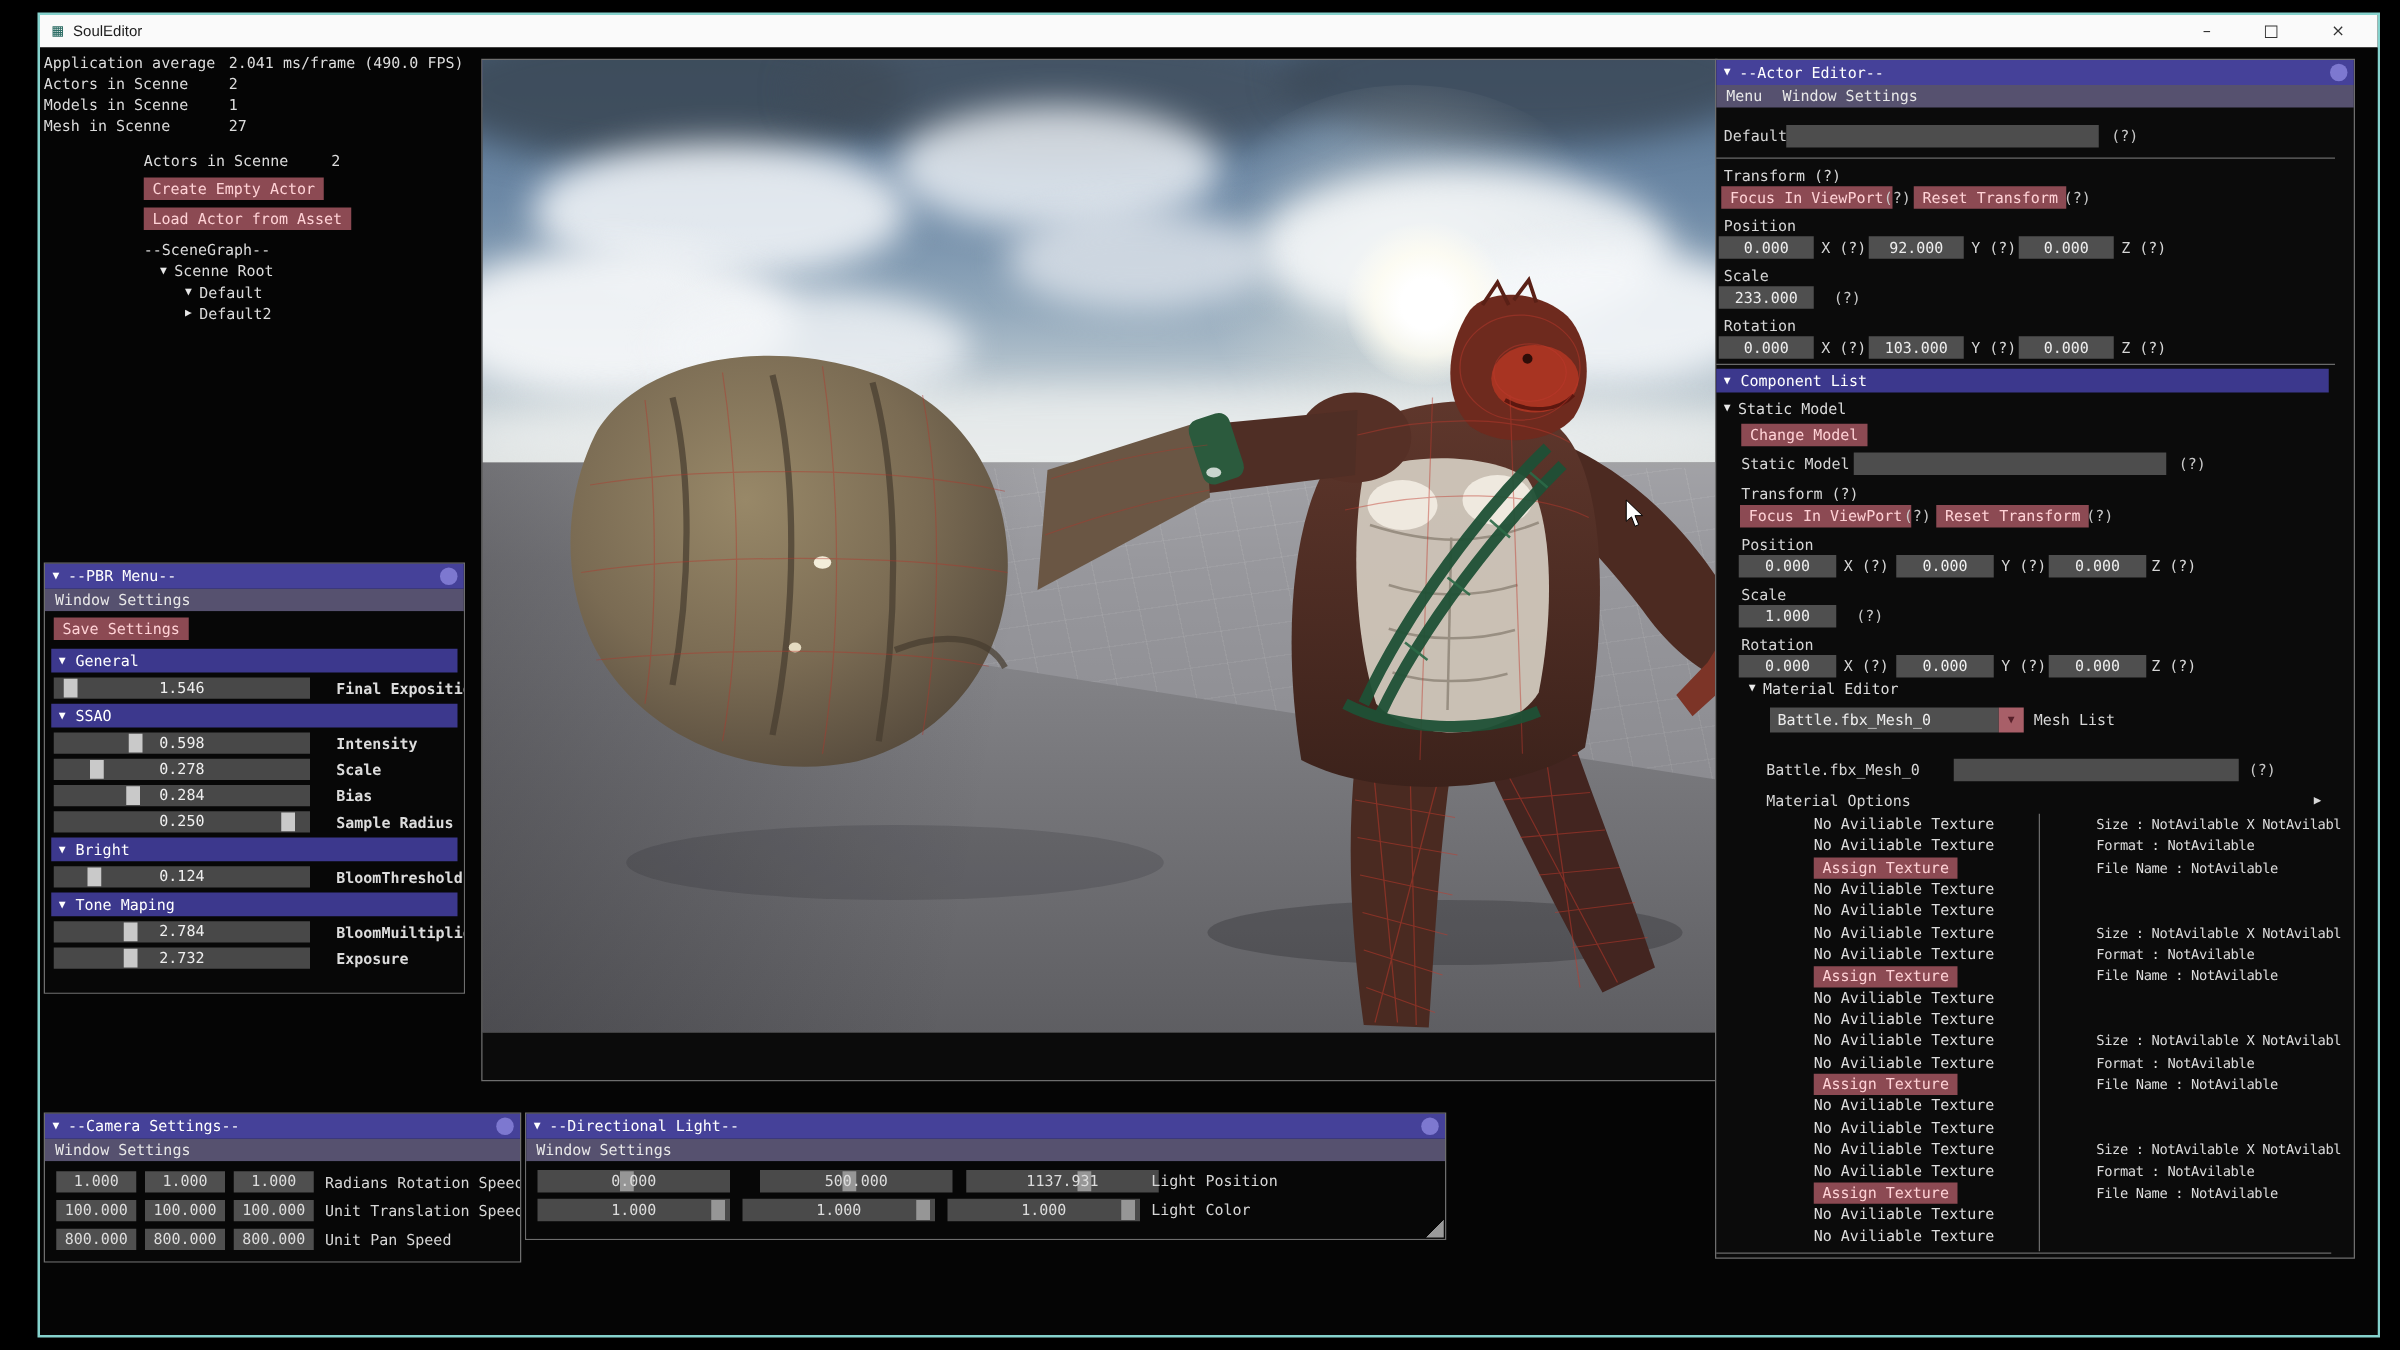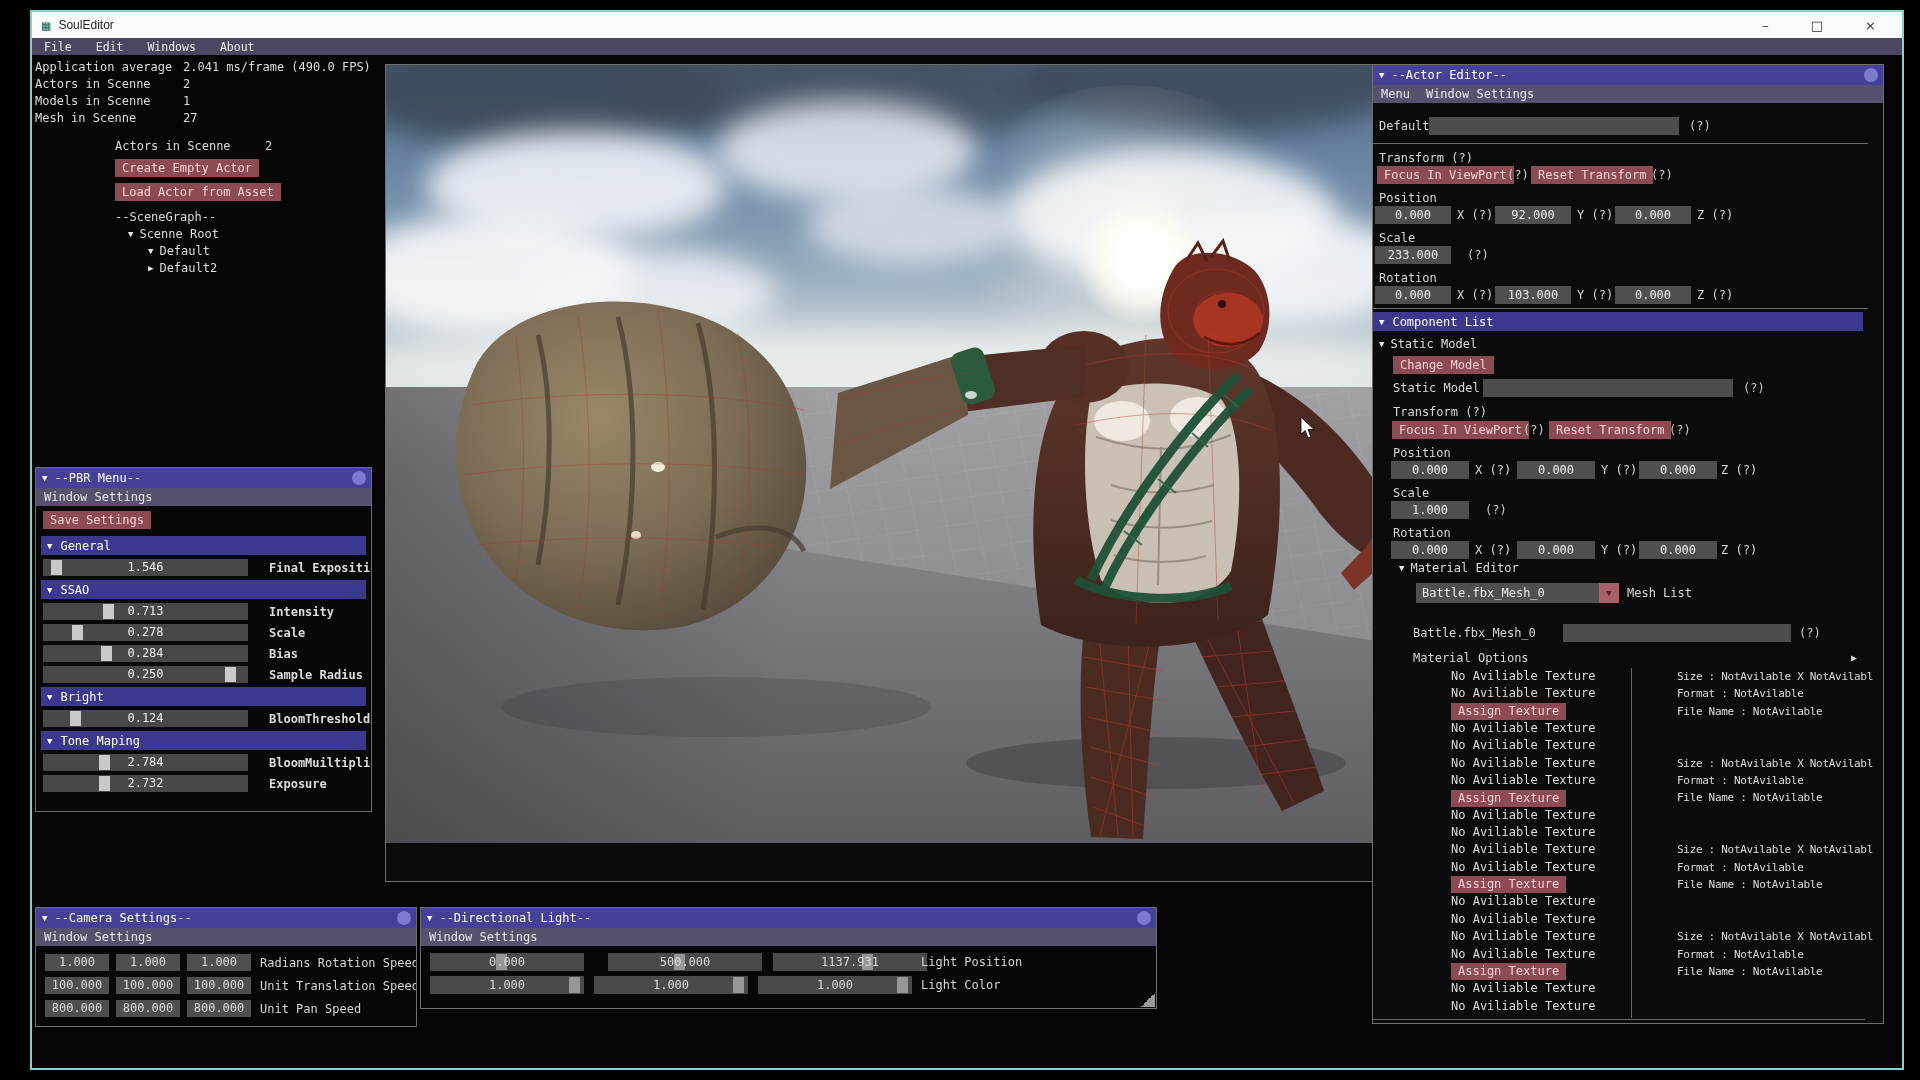--- a/index.html
+++ b/index.html
@@ -115,26 +115,20 @@
   <div class="titlebar">
     <span class="app-icon">▦</span>
     <span class="app-title">SoulEditor</span>
     <div class="win-controls">
       <span>–</span>
       <span>□</span>
       <span>×</span>
     </div>
   </div>
 
-  <div class="app-menubar">
-    <span class="mitem">File</span>
-    <span class="mitem">Edit</span>
-    <span class="mitem">Windows</span>
-    <span class="mitem">About</span>
-  </div>
 
   <div class="content">
 
     <div class="stats">
       <div class="srow">
           <span class="sl">Application average</span>
           <span>2.041 ms/frame (490.0 FPS)</span>
         </div>
       <div class="srow">
           <span class="sl">Actors in Scenne</span>
@@ -196,21 +190,21 @@
           <span class="slbl">Final Exposition</span>
         </div>
 
         <div class="hdr pbr-hdr">
             <span class="arrow">▼</span>
             <span>SSAO</span>
           </div>
         <div class="slider-row">
           <span class="track">
               <span class="grab" style="left: 31%; margin-left: -3.41px;"></span>
-              <span class="val">0.713</span>
+              <span class="val">0.598</span>
             </span>
           <span class="slbl">Intensity</span>
         </div>
         <div class="slider-row">
           <span class="track">
               <span class="grab" style="left: 15%; margin-left: -1.65px;"></span>
               <span class="val">0.278</span>
             </span>
           <span class="slbl">Scale</span>
         </div>

